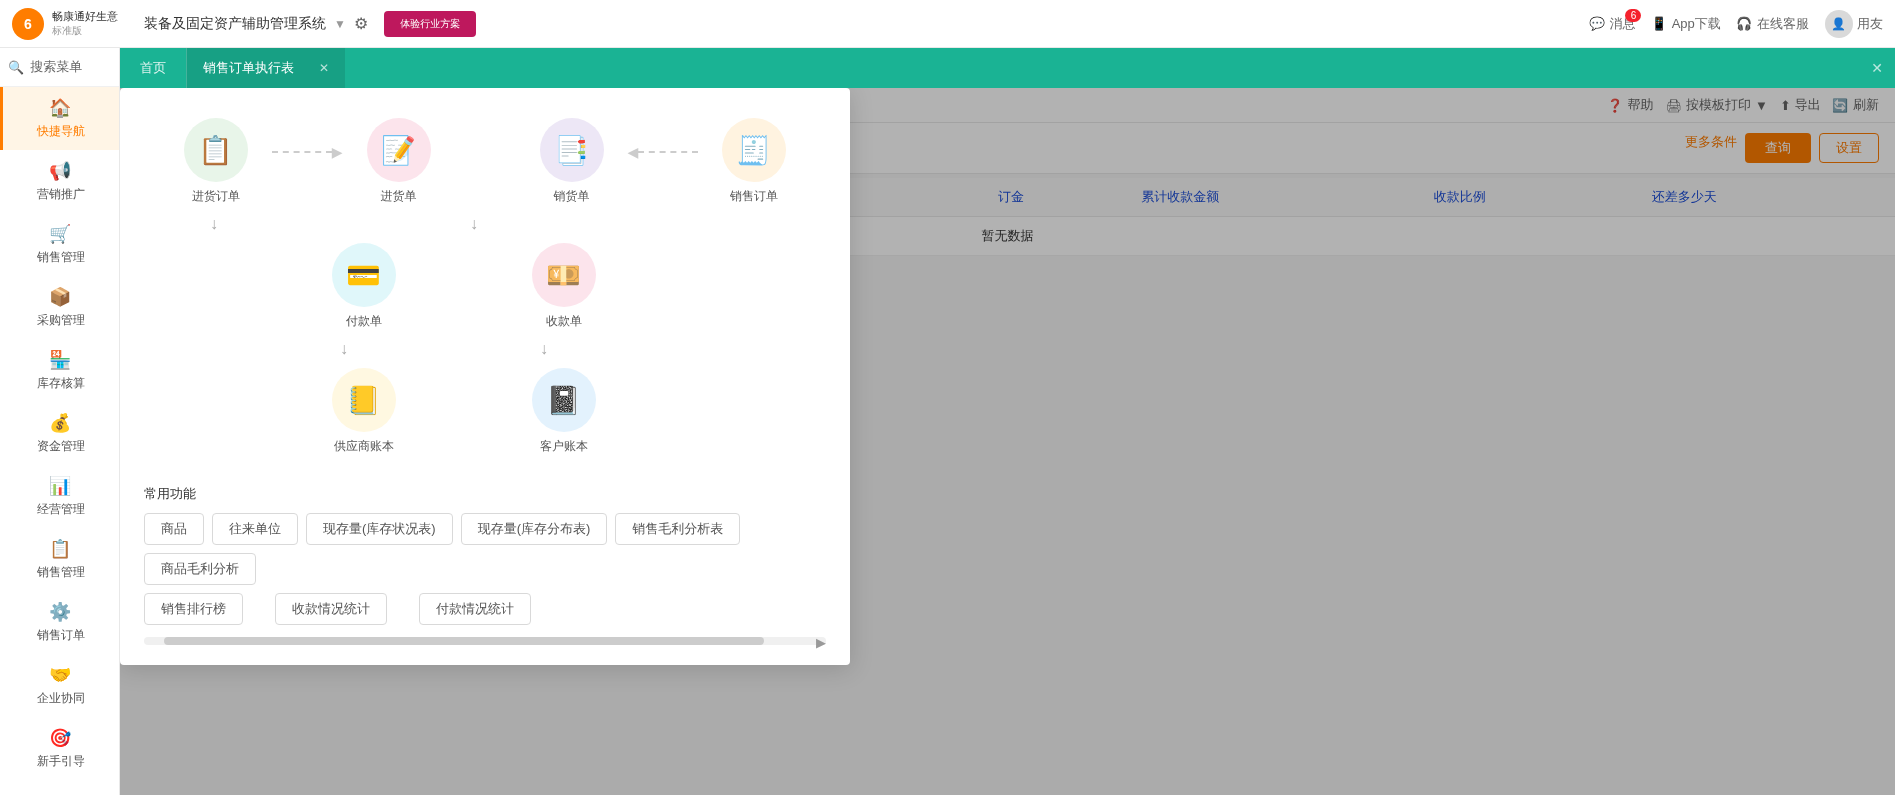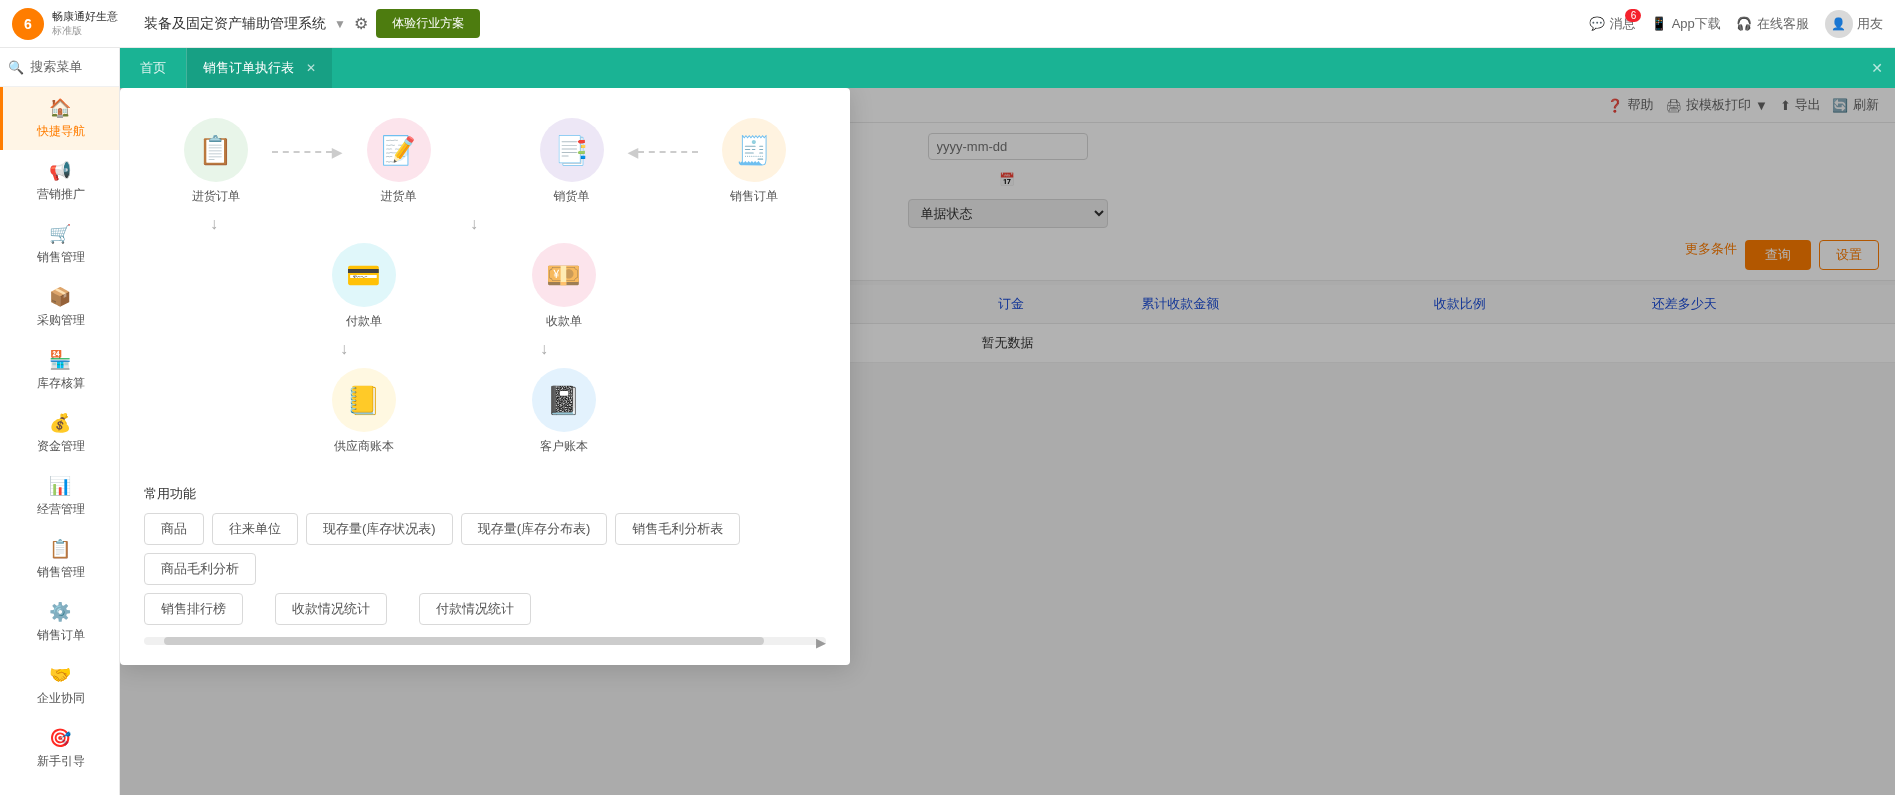--- a/index.html
+++ b/index.html
@@ -32,27 +32,28 @@
     .logo-sub { font-size: 10px; color: #999; }
     .system-title {
       flex: 1;
       display: flex; align-items: center; gap: 8px;
       padding-left: 12px;
     }
     .system-title-text { font-size: 14px; color: #333; }
     .dropdown-arrow { color: #999; font-size: 12px; }
     .settings-icon { color: #666; font-size: 16px; cursor: pointer; }
     .trial-btn {
-      background: #4d7c0f;
+      background: #be185d;
       color: #fff;
       border: none;
       border-radius: 4px;
       padding: 6px 16px;
-      font-size: 12px;
-      cursor: pointer;
+      font-size: 10px;
+      cursor: pointer;
+      margin-left: 8px;
     }
     .header-right {
       display: flex; align-items: center; gap: 16px;
       margin-left: auto;
     }
     .header-icon-item {
       display: flex; align-items: center; gap: 4px;
       color: #666; font-size: 13px; cursor: pointer;
       position: relative;
     }
@@ -134,21 +135,21 @@
       height: 100%;
       display: flex; align-items: center;
     }
     .tab-item {
       padding: 0 16px;
       background: rgba(0,0,0,0.1);
       color: #fff;
       font-size: 13px;
       cursor: pointer;
       height: 100%;
-      display: flex; align-items: center; gap: 12px;
+      display: flex; align-items: center; gap: 25px;
       border-left: 1px solid rgba(255,255,255,0.2);
     }
     .tab-close {
       color: rgba(255,255,255,0.7);
       font-size: 12px;
       cursor: pointer;
     }
     .tab-close-right {
       margin-left: auto;
       color: rgba(255,255,255,0.7);
@@ -181,21 +182,20 @@
       display: flex; align-items: center; gap: 4px;
       color: #666; font-size: 13px; cursor: pointer;
     }
 
     
     .filter-bar {
       background: #fff;
       padding: 10px 16px;
       display: flex; align-items: center; gap: 12px;
       border-bottom: 1px solid #e8e8e8;
-      flex-direction: column;
     }
     .filter-input {
       border: 1px solid #d9d9d9;
       border-radius: 4px;
       padding: 5px 8px;
       font-size: 13px;
       color: #999;
       width: 160px;
     }
     .filter-select {

